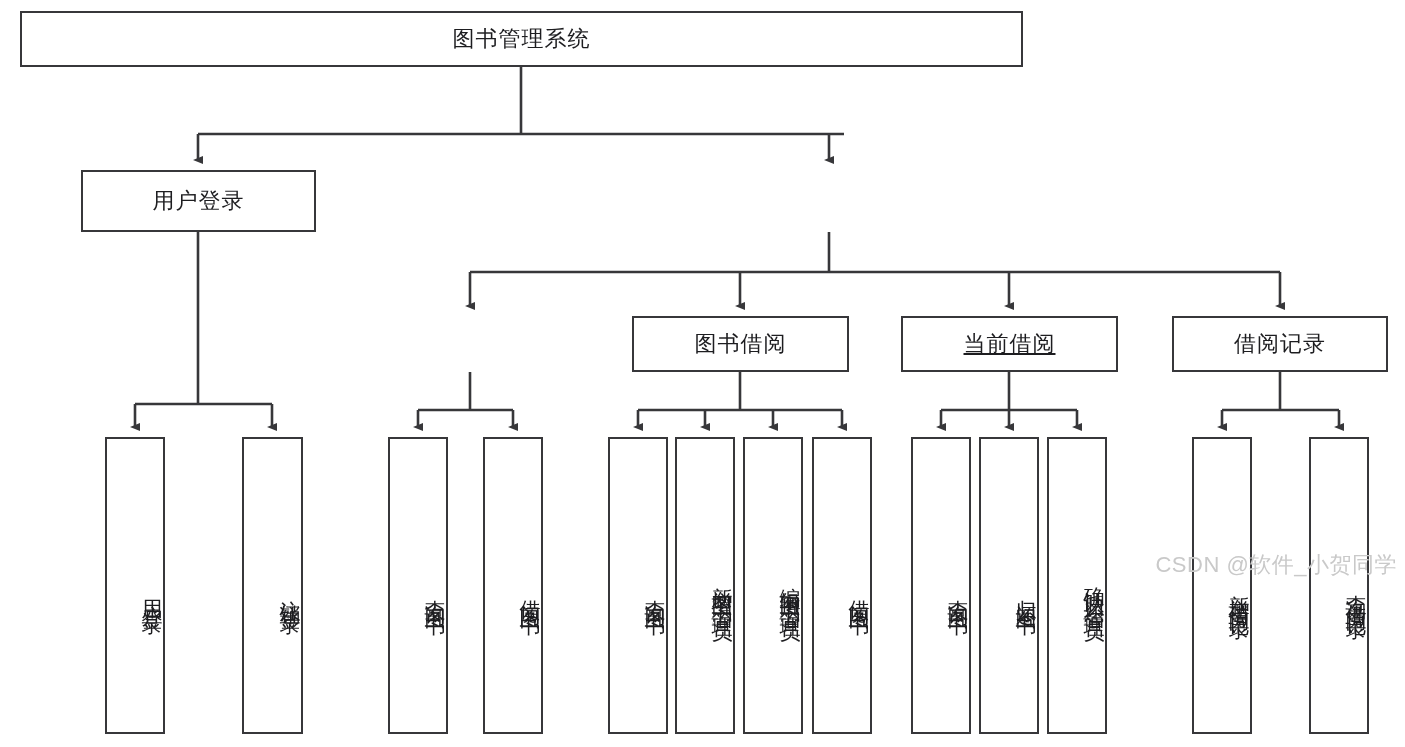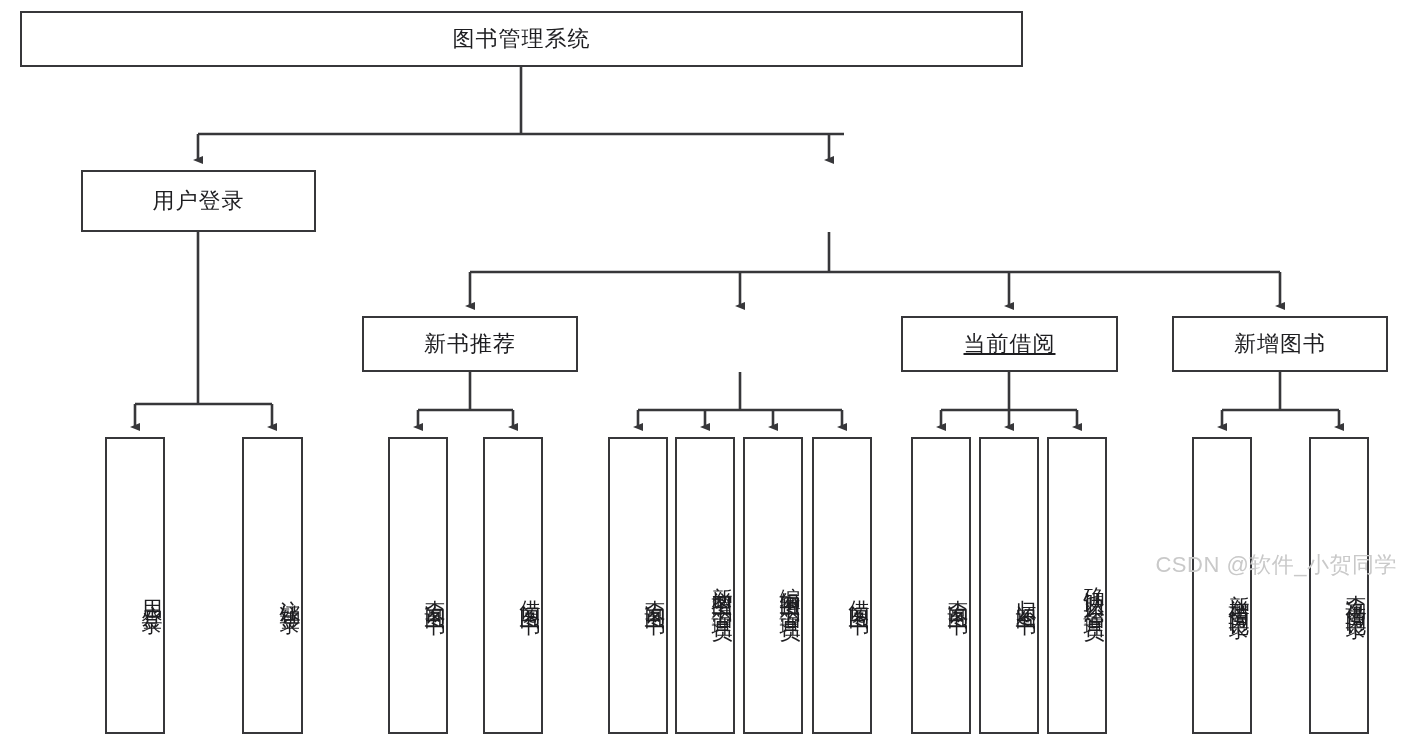--- a/index.html
+++ b/index.html
@@ -107,23 +107,23 @@
       <path d="M1222,410 L1339,410"></path>
       <path d="M1222,410 L1222,427" marker-end="url(#ar)"></path>
       <path d="M1339,410 L1339,427" marker-end="url(#ar)"></path>
     </g>
   </svg>
 
   <div class="node h" style="left:20px;top:11px;width:1003px;height:56px;">图书管理系统</div>
 
   <div class="node h" style="left:81px;top:170px;width:235px;height:62px;">用户登录</div>
 
-  <div class="node h" style="left:362px;top:316px;width:216px;height:56px;">新书推荐</div>
+  <div class="node h" style="left:632px;top:316px;width:217px;height:56px;">图书借阅</div>
   <div class="node h" style="left:901px;top:316px;width:217px;height:56px;text-decoration:underline;">当前借阅</div>
-  <div class="node h" style="left:1172px;top:316px;width:216px;height:56px;">新增图书</div>
+  <div class="node h" style="left:1172px;top:316px;width:216px;height:56px;">借阅记录</div>
 
   <div class="node v" style="left:105px;top:437px;width:60px;height:297px;">
     <span>用户登录</span>
   </div>
   <div class="node v" style="left:242px;top:437px;width:61px;height:297px;">
     <span>注销登录</span>
   </div>
 
   <div class="node v" style="left:388px;top:437px;width:60px;height:297px;">
     <span>查询图书</span>

